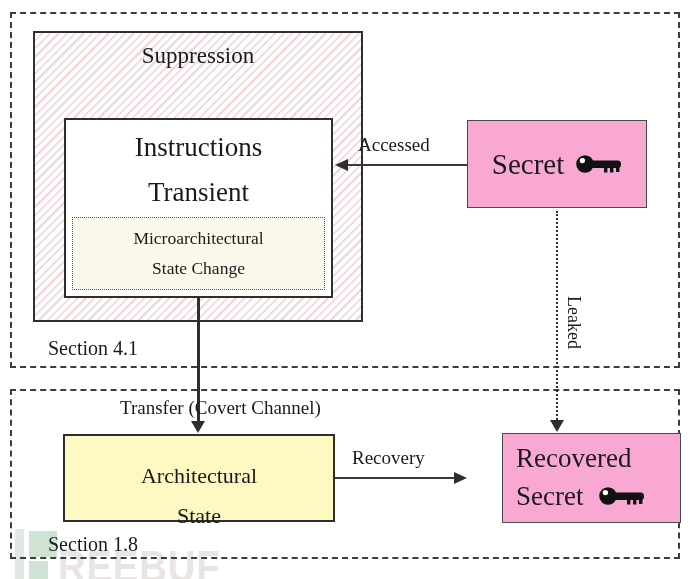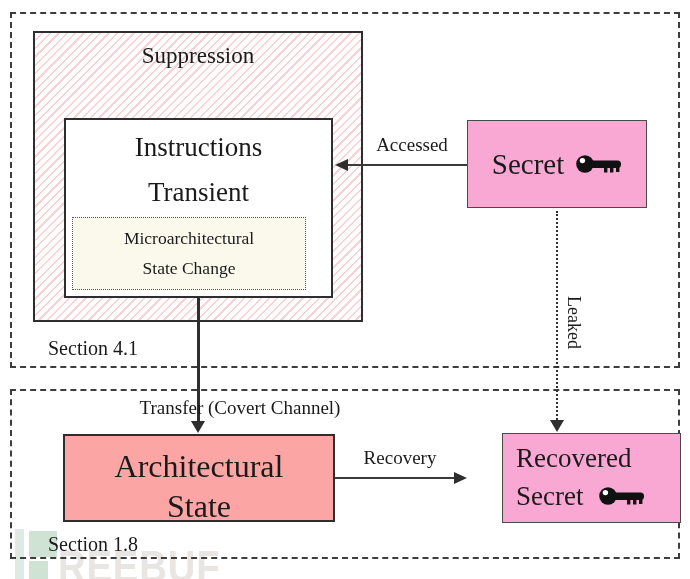--- a/index.html
+++ b/index.html
@@ -18,25 +18,25 @@
   }
   .exception-title{font-size:23px;line-height:31px;padding-top:7px;}
   .solid-box{border:2px solid #2e2e2e;background:#ffffff;text-align:center;}
   .thin-box{border:1.5px solid #4a4a4a;background:#f9a8d4;}
   .transient-text{font-size:27px;line-height:45px;padding-top:5px;}
   .micro-box{
     border:1.5px dotted #555;background:#faf9ec;text-align:center;
     font-size:17.5px;line-height:30px;padding-top:5px;
   }
   .secret-box{display:flex;align-items:center;justify-content:center;gap:12px;font-size:29px;}
-  .arch-box{background:#fca5a5;font-size:32px;line-height:40px;padding-top:10px;}
+  .arch-box{background:#fef9c3;font-size:22px;line-height:40px;padding-top:20px;}
   .recovered-box{font-size:27px;line-height:38px;padding:5px 0 0 13px;text-align:left;}
   .recovered-line2{display:flex;align-items:center;gap:16px;}
   .section-label{font-size:20px;}
-  .edge-label{font-size:19px;text-align:center;}
+  .edge-label{font-size:19px;text-align:left;}
   
   .hline{height:2px;background:#3a3a3a;}
   .vline{width:2.5px;background:#2e2e2e;}
   .dotline{width:0;border-left:2.5px dotted #2e2e2e;}
   
   .head-left{width:0;height:0;border-top:6px solid transparent;border-bottom:6px solid transparent;border-right:13px solid #2e2e2e;}
   .head-right{width:0;height:0;border-top:6px solid transparent;border-bottom:6px solid transparent;border-left:13px solid #2e2e2e;}
   .head-down{width:0;height:0;border-left:7px solid transparent;border-right:7px solid transparent;border-top:12px solid #2e2e2e;}
   .leaked-wrap{display:flex;align-items:center;justify-content:center;}
   .leaked-wrap span{transform:rotate(90deg);white-space:nowrap;font-size:18px;}
@@ -67,21 +67,21 @@
     </div>
   </div>
 
   <div class="abs solid-box" style="left:64px;top:118px;width:269px;height:180px;">
     <div class="transient-text">
       <div>Instructions</div>
       <div>Transient</div>
     </div>
   </div>
 
-  <div class="abs micro-box" style="left:72px;top:217px;width:234px;height:73px;">
+  <div class="abs micro-box" style="left:72px;top:217px;width:253px;height:73px;">
     <div>Microarchitectural</div>
     <div>State Change</div>
   </div>
 
   <div class="abs thin-box secret-box" style="left:467px;top:120px;width:180px;height:88px;">
     <span>Secret</span>
     <svg class="key-icon" viewBox="0 0 46 26" width="46" height="26" aria-hidden="true">
       <circle cx="9" cy="13" r="8.8" fill="#111"></circle>
       <circle cx="6.4" cy="9.6" r="2.7" fill="#fff"></circle>
       <rect x="14" y="9.5" width="31" height="7.5" rx="3.5" fill="#111"></rect>

